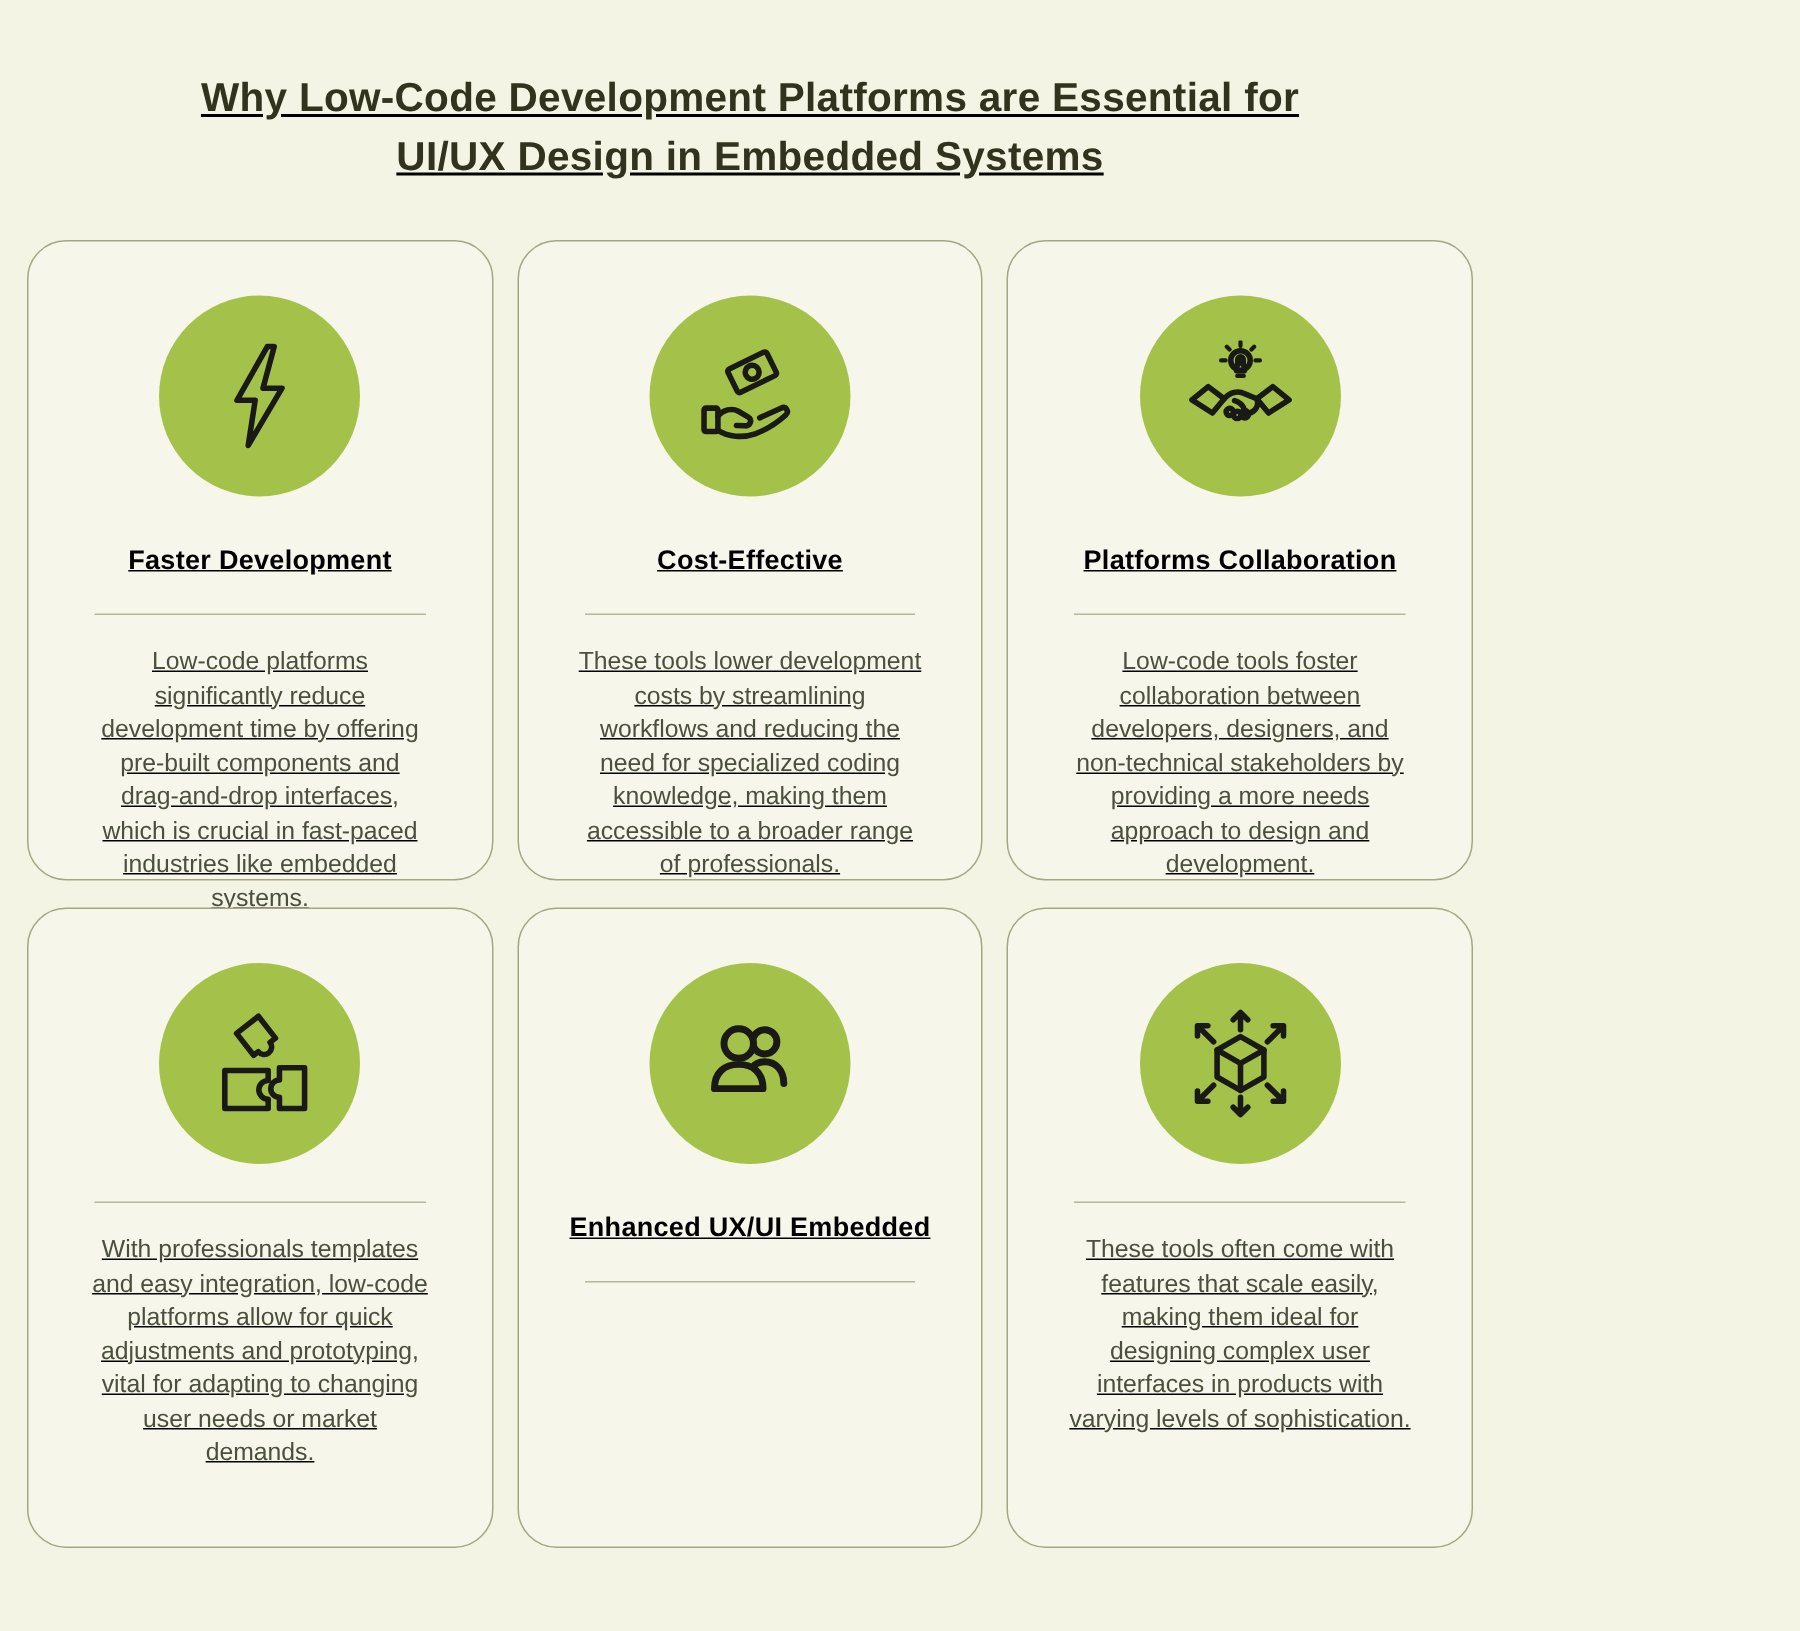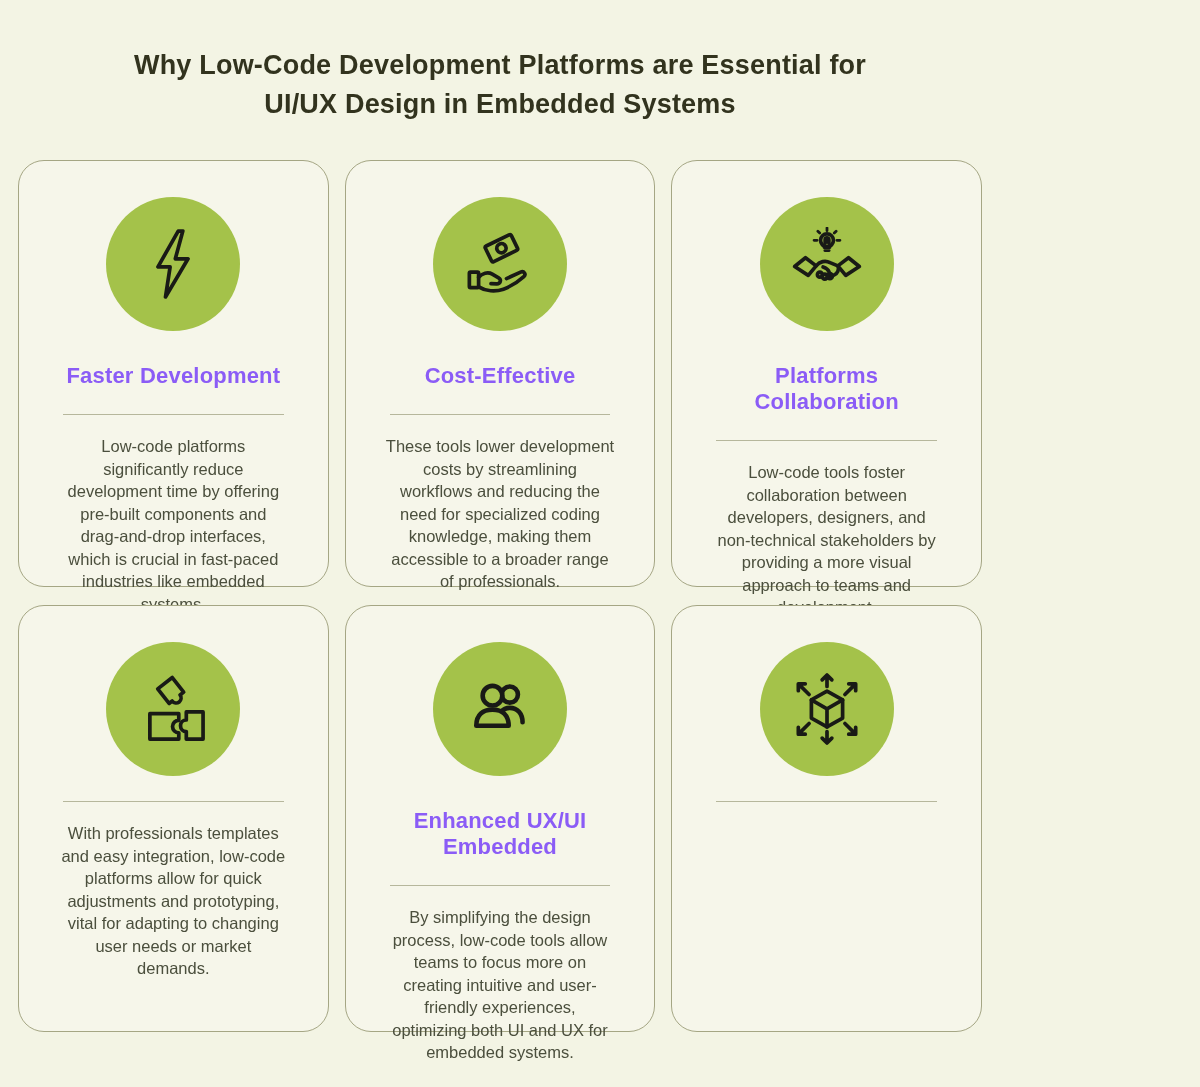--- a/index.html
+++ b/index.html
@@ -7,20 +7,21 @@
     width: 1200px;
     height: 1087px;
     background: #f3f4e4;
     font-family: "Liberation Sans", "DejaVu Sans", sans-serif;
     overflow: hidden;
   }
   .page {
     width: 1000px;
     height: 1087px;
     box-sizing: border-box;
+    text-decoration: underline;
   }
   header { padding-top: 46px; }
   .page-title {
     margin: 0;
     text-align: center;
     font-size: 27px;
     line-height: 39px;
     font-weight: bold;
     color: #32331e;
     letter-spacing: 0.2px;
@@ -47,23 +48,23 @@
     border-radius: 50%;
     background: #a4c24a;
     margin: 0 auto;
     display: flex;
     align-items: center;
     justify-content: center;
   }
   .icon-circle svg { display: block; }
   .card-title {
     margin: 32px 0 0 0;
-    font-size: 22px;
+    font-size: 18px;
     font-weight: bold;
-    color: #8b5cf6;
+    color: #000000;
     letter-spacing: 0.2px;
   }
   .divider {
     border: none;
     border-top: 1px solid #b6b79c;
     margin: 25px 16px 20px 16px;
   }
   .card-desc {
     margin: 12px;
     font-size: 16.5px;
@@ -134,21 +135,21 @@
           <path class="stroke" stroke-width="2.8" d="M60 34.2 L50.6 26.6 L41.4 33.6 L48.2 41.8 Z"></path>
           <path class="stroke" stroke-width="2.8" d="M22.6 33.6 C25.6 29.8 30.6 28.6 34.6 30.8 L41.4 33.6 C42.8 36.8 41.2 40.2 38 41.6 C36.2 42.4 34.4 42.3 32.8 41.5"></path>
           <path class="stroke" stroke-width="2.4" d="M28.6 34.6 C31 35.4 33 36.8 33.8 38.8"></path>
           <circle class="stroke" stroke-width="2.4" cx="25.8" cy="41.2" r="2.1"></circle>
           <circle class="stroke" stroke-width="2.4" cx="30.1" cy="42.9" r="2.1"></circle>
           <circle class="stroke" stroke-width="2.4" cx="34.5" cy="42.5" r="2.1"></circle>
         </svg>
       </div>
       <h2 class="card-title">Platforms Collaboration</h2>
       <hr class="divider">
-      <p class="card-desc">Low-code tools foster collaboration between developers, designers, and non-technical stakeholders by providing a more visual approach to teams and development.</p>
+      <p class="card-desc">Low-code tools foster collaboration between developers, designers, and non-technical stakeholders by providing a more needs approach to design and development.</p>
     </section>
 
     <section class="card">
       <div class="icon-circle">
         <svg width="74" height="74" viewBox="0 0 64 64">
           <g transform="rotate(-38 30 16)">
             <path class="stroke" d="M22 8 L38 8 L38 24 L34 24 A4.3 4.3 0 0 1 25.4 24 L22 24 Z"></path>
           </g>
           <path class="stroke" d="M12 36 L37 36 L37 41.8 A5.4 5.4 0 0 0 37 52.6 L37 58 L12 58 Z"></path>
           <path class="stroke" d="M43.5 34.5 L58 34.5 L58 58 L43.5 58 L43.5 51.5 A5 5 0 0 1 43.5 41.5 Z"></path>
@@ -162,33 +163,33 @@
       <div class="icon-circle">
         <svg width="74" height="74" viewBox="0 0 64 64">
           <circle class="stroke stroke-thick" cx="40.5" cy="19.5" r="7"></circle>
           <path class="stroke stroke-thick" d="M33 34.5 C35 32 37.5 31 40.5 31 C47 31 51.5 36 51.5 43.5"></path>
           <circle class="stroke stroke-thick fill-green" cx="25.5" cy="20.5" r="8.5"></circle>
           <path class="stroke stroke-thick fill-green" d="M11.5 46.5 C11.5 37 17.5 32.5 25.5 32.5 C33.5 32.5 39.5 37 39.5 46.5 Z"></path>
         </svg>
       </div>
       <h2 class="card-title">Enhanced UX/UI Embedded</h2>
       <hr class="divider">
-      <p class="card-desc">By simplifying the design process, low-code tools allow teams to focus more on creating intuitive and user-friendly experiences, optimizing both UI and UX for embedded systems.</p>
     </section>
 
     <section class="card">
       <div class="icon-circle">
         <svg width="74" height="74" viewBox="0 0 64 64">
           <path class="stroke" d="M32 16.5 L45.5 24.2 L45.5 39.8 L32 47.5 L18.5 39.8 L18.5 24.2 Z"></path>
           <path class="stroke" d="M18.5 24.2 L32 31.9 L45.5 24.2 M32 31.9 L32 47.5"></path>
           <path class="stroke" d="M32 12.5 V3 M27.8 6.8 L32 2.6 L36.2 6.8"></path>
           <path class="stroke" d="M32 51.5 V61 M27.8 57.2 L32 61.4 L36.2 57.2"></path>
           <path class="stroke" d="M47.5 19.5 L56.5 10.5 M56.8 16.2 L56.8 10.2 L50.8 10.2"></path>
           <path class="stroke" d="M16.5 19.5 L7.5 10.5 M7.2 16.2 L7.2 10.2 L13.2 10.2"></path>
           <path class="stroke" d="M47.5 44.5 L56.5 53.5 M50.8 53.8 L56.8 53.8 L56.8 47.8"></path>
           <path class="stroke" d="M16.5 44.5 L7.5 53.5 M13.2 53.8 L7.2 53.8 L7.2 47.8"></path>
         </svg>
       </div>
       <hr class="divider">
+      <p class="card-desc">These tools often come with features that scale easily, making them ideal for designing complex user interfaces in products with varying levels of sophistication.</p>
     </section>
 
   </main>
 </div>
 
 </body></html>

